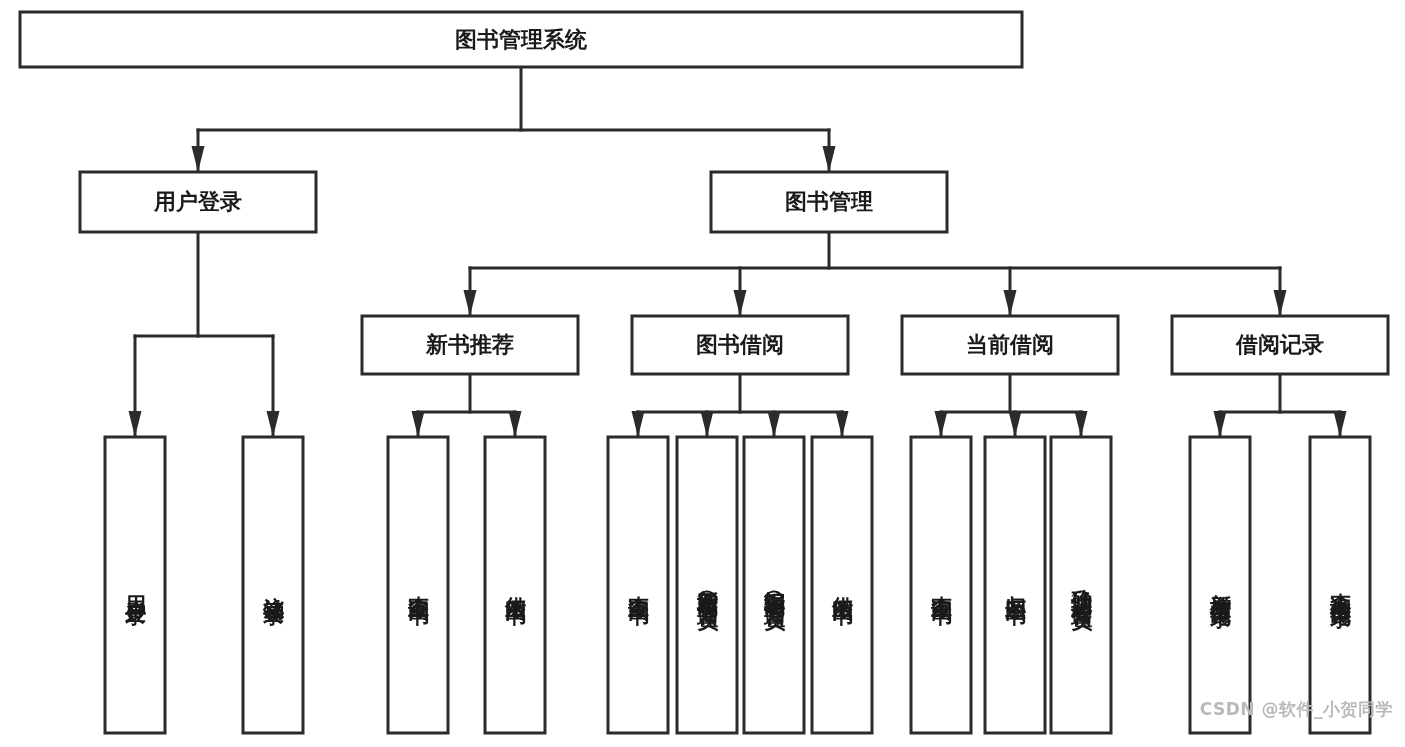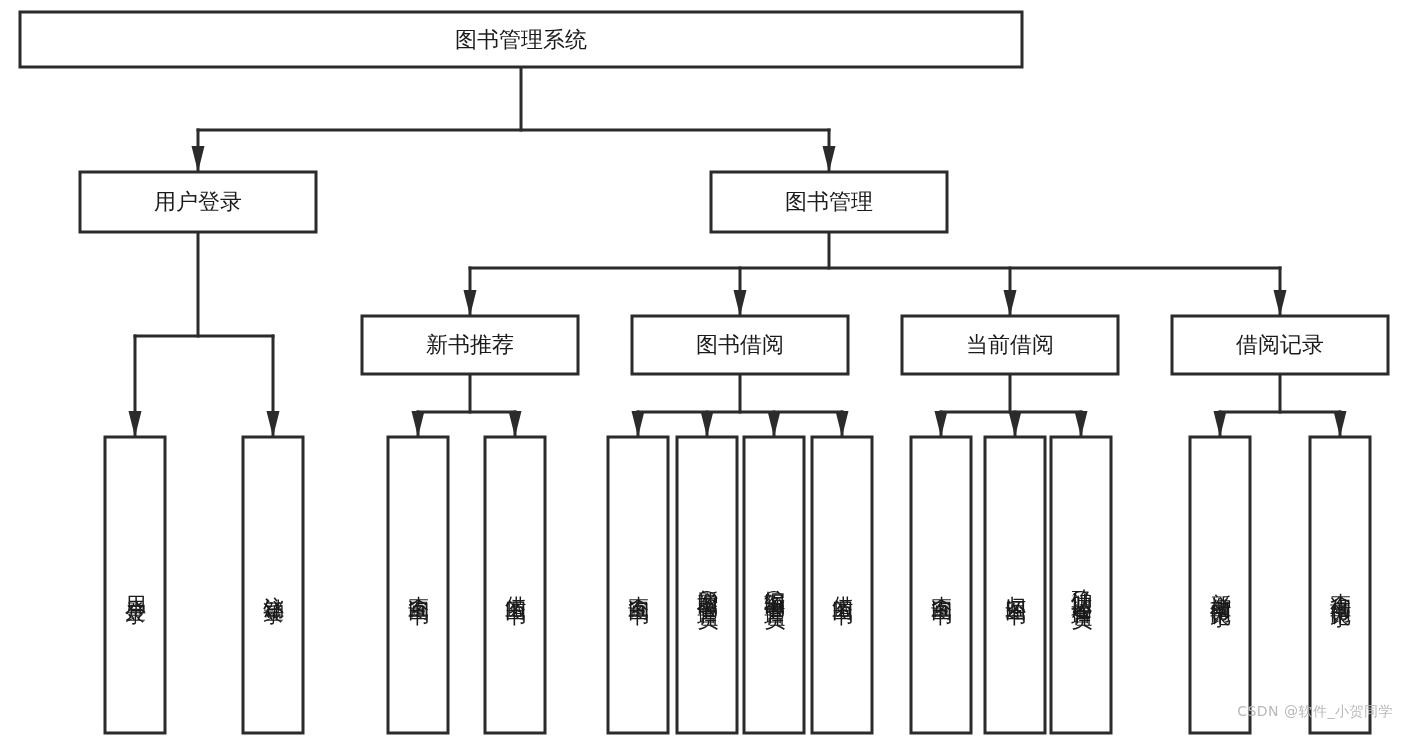--- a/index.html
+++ b/index.html
@@ -11,20 +11,21 @@
     width: 1405px;
     height: 747px;
     font-family: "DejaVu Sans", "Liberation Sans", sans-serif;
     overflow: hidden;
   }
   #diagram-root {
     position: relative;
     width: 1405px;
     height: 727px;
     background: #ffffff;
+    font-weight: bold;
   }
   svg#flow {
     position: absolute;
     top: 0;
     left: 0;
     width: 1405px;
     height: 747px;
   }
   .node-box {
     fill: #ffffff;
@@ -45,21 +46,21 @@
     font-size: 22px;
     fill: #1a1a1a;
     text-anchor: middle;
     dominant-baseline: middle;
   }
   .watermark {
     position: absolute;
     right: 12px;
     bottom: 6px;
     font-family: "DejaVu Sans", "Liberation Sans", sans-serif;
-    font-size: 14px;
+    font-size: 17px;
     color: #b9b9b9;
     letter-spacing: 0.5px;
     white-space: nowrap;
     user-select: none;
   }
   .vlabel {
     position: absolute;
     writing-mode: vertical-rl;
     text-orientation: upright;
     font-family: "DejaVu Sans", "Liberation Sans", sans-serif;

